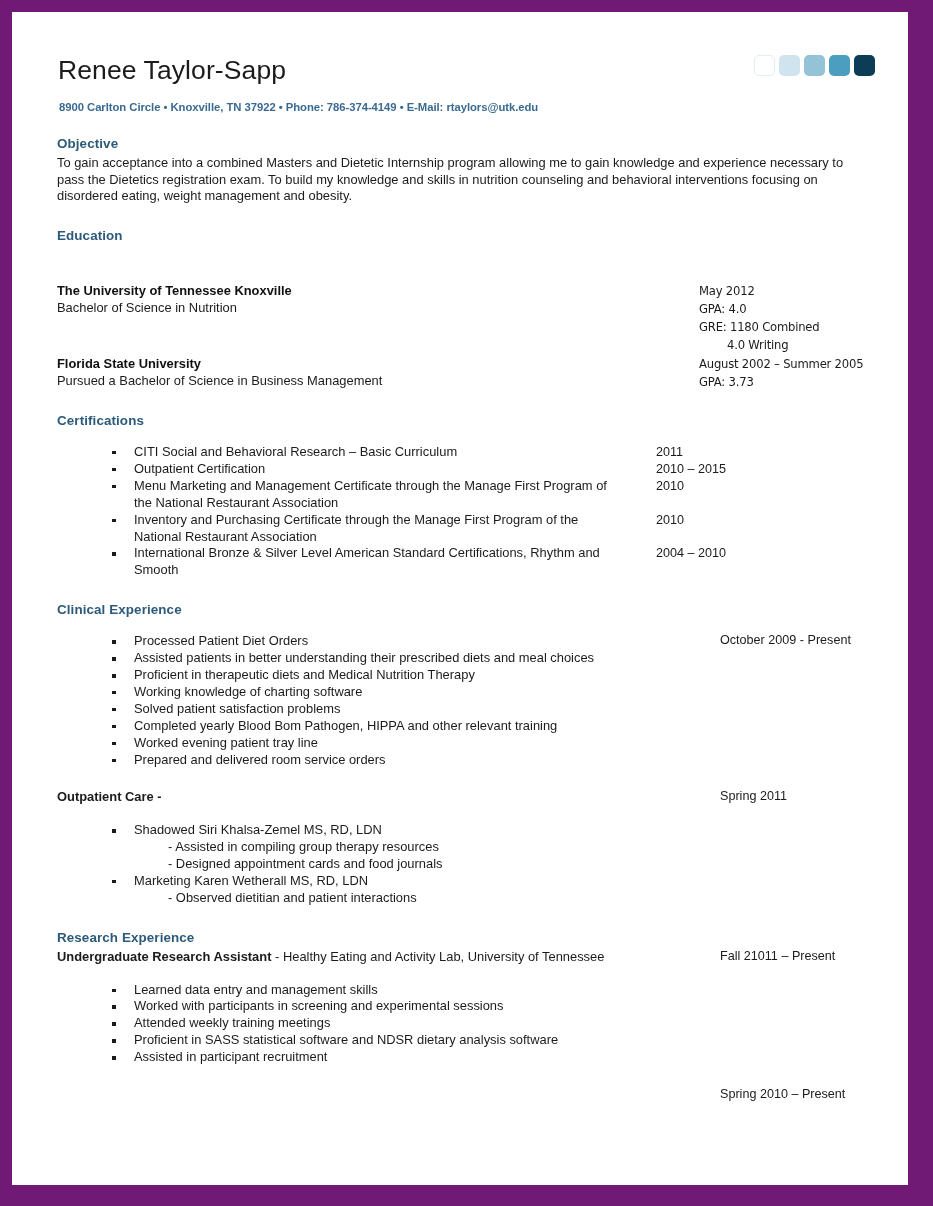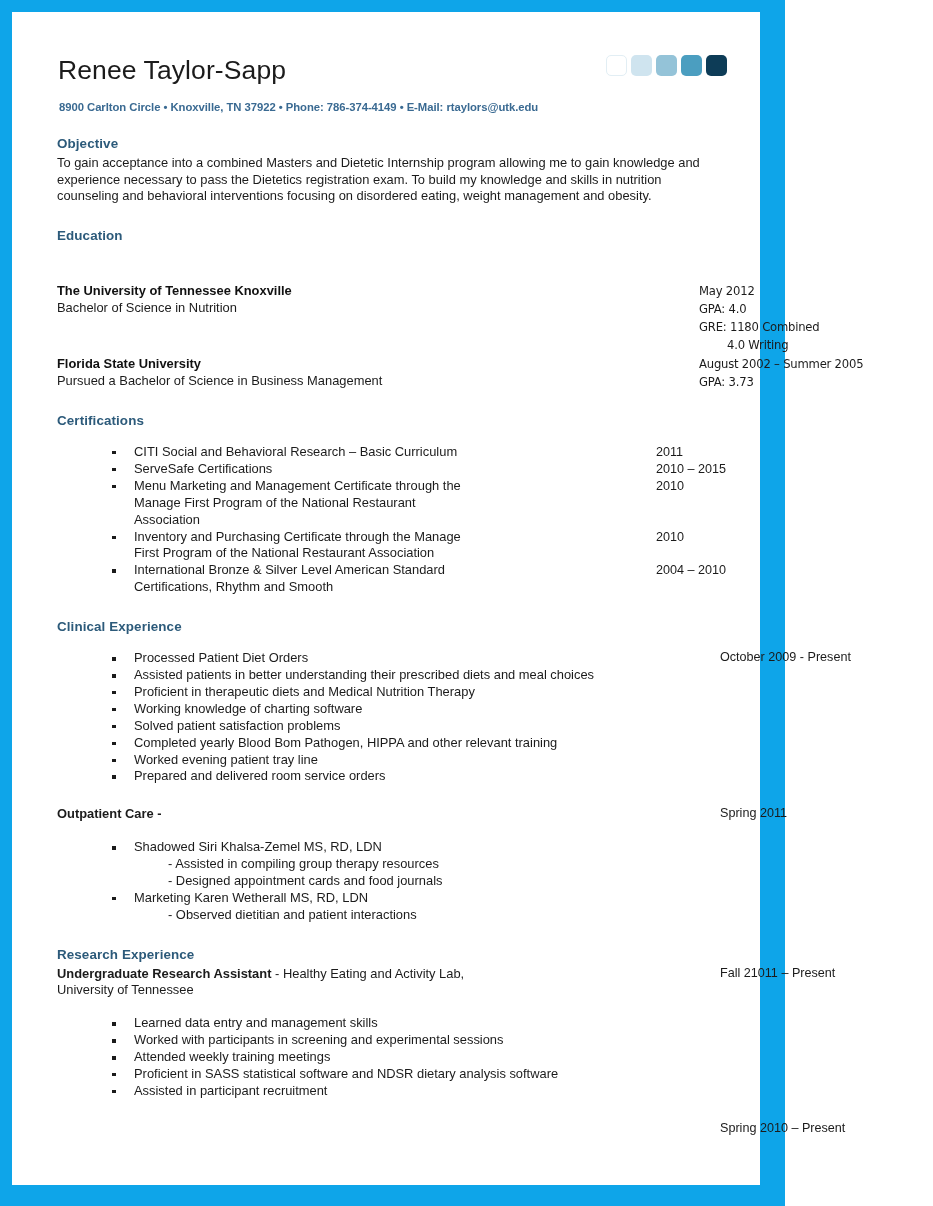--- a/index.html
+++ b/index.html
@@ -10,24 +10,24 @@
   body {
     width: 933px;
     height: 1206px;
     font-family: "Liberation Sans", sans-serif;
     overflow: hidden;
   }
 
   
   #frame {
     position: relative;
-    width: 785px;
+    width: 933px;
     height: 1206px;
     box-sizing: border-box;
-    background: #0ea5e9;
+    background: #701a75;
     padding: 12px 25px 21px 12px;
   }
   #page {
     position: relative;
     width: 100%;
     height: 100%;
     box-sizing: border-box;
     background: #ffffff;
     padding: 30px 18px 0 43px;
   }
@@ -221,21 +221,21 @@
     </div>
 
     <div class="section gap-lg">
       <div class="section-title">Certifications</div>
       <ul class="bullets" id="cert-list">
           <li class="cert-row">
             <div class="cert-text">CITI Social and Behavioral Research – Basic Curriculum</div>
             <div class="date" style="left: 585px;">2011</div>
           </li>
           <li class="cert-row">
-            <div class="cert-text">ServeSafe Certifications</div>
+            <div class="cert-text">Outpatient Certification</div>
             <div class="date" style="left: 585px;">2010 – 2015</div>
           </li>
           <li class="cert-row">
             <div class="cert-text">Menu Marketing and Management Certificate through the Manage First Program of the National Restaurant Association</div>
             <div class="date" style="left: 585px;">2010</div>
           </li>
           <li class="cert-row">
             <div class="cert-text">Inventory and Purchasing Certificate through the Manage First Program of the National Restaurant Association</div>
             <div class="date" style="left: 585px;">2010</div>
           </li>

